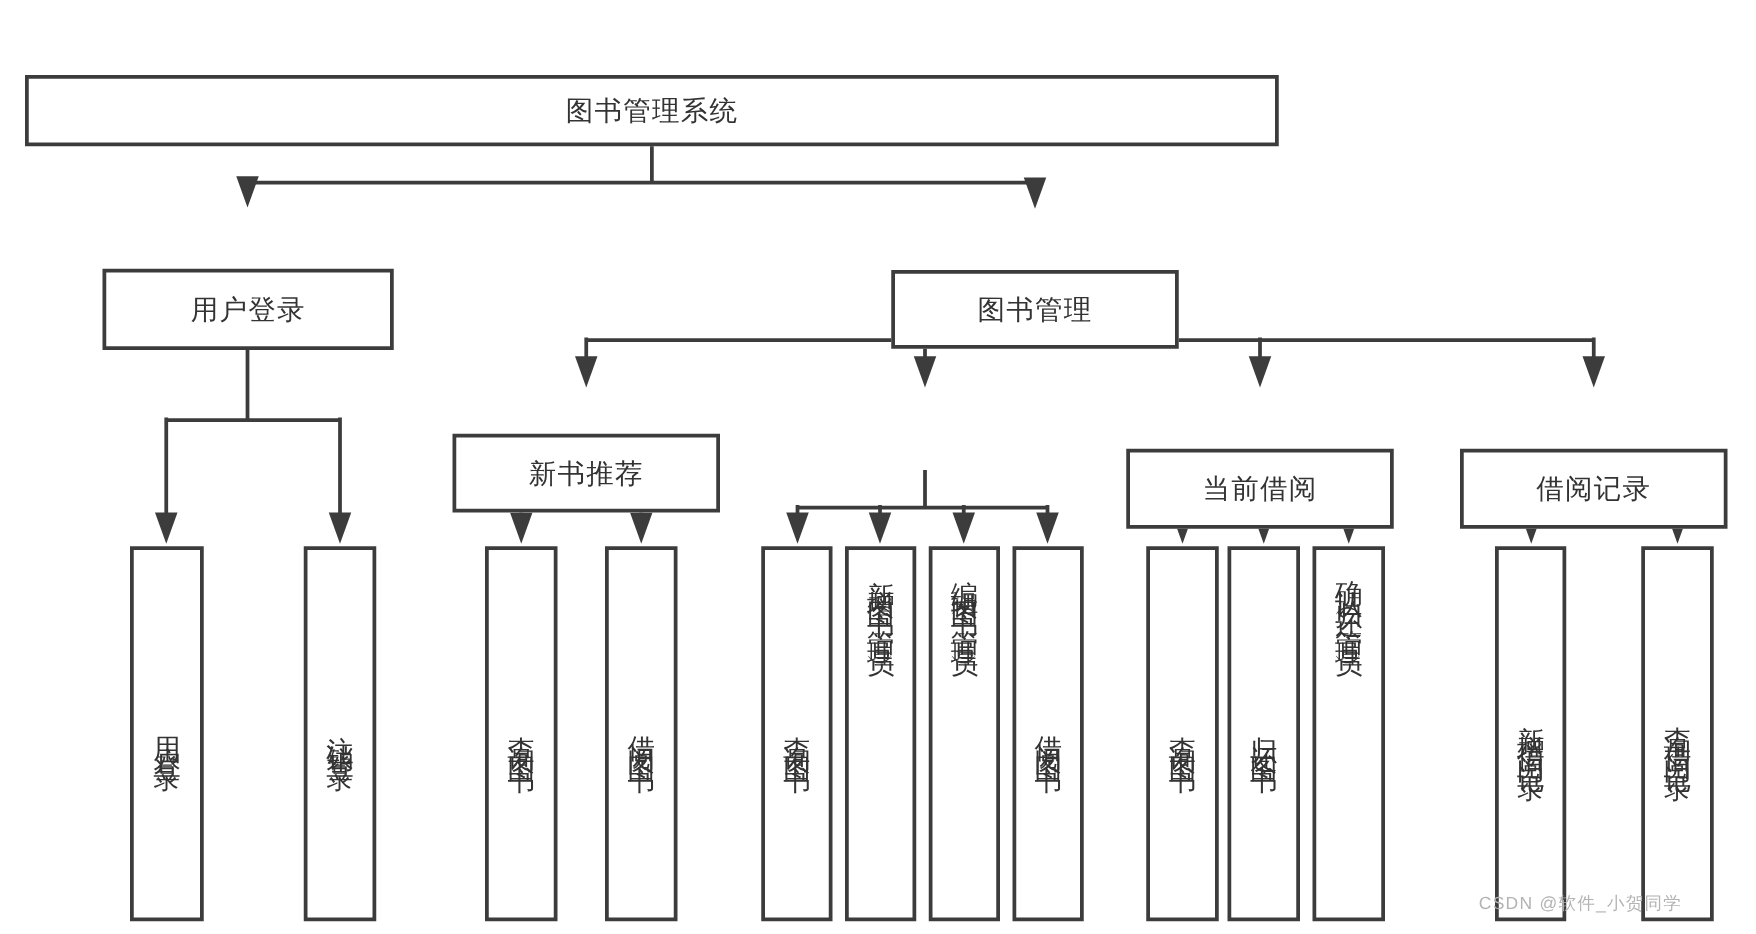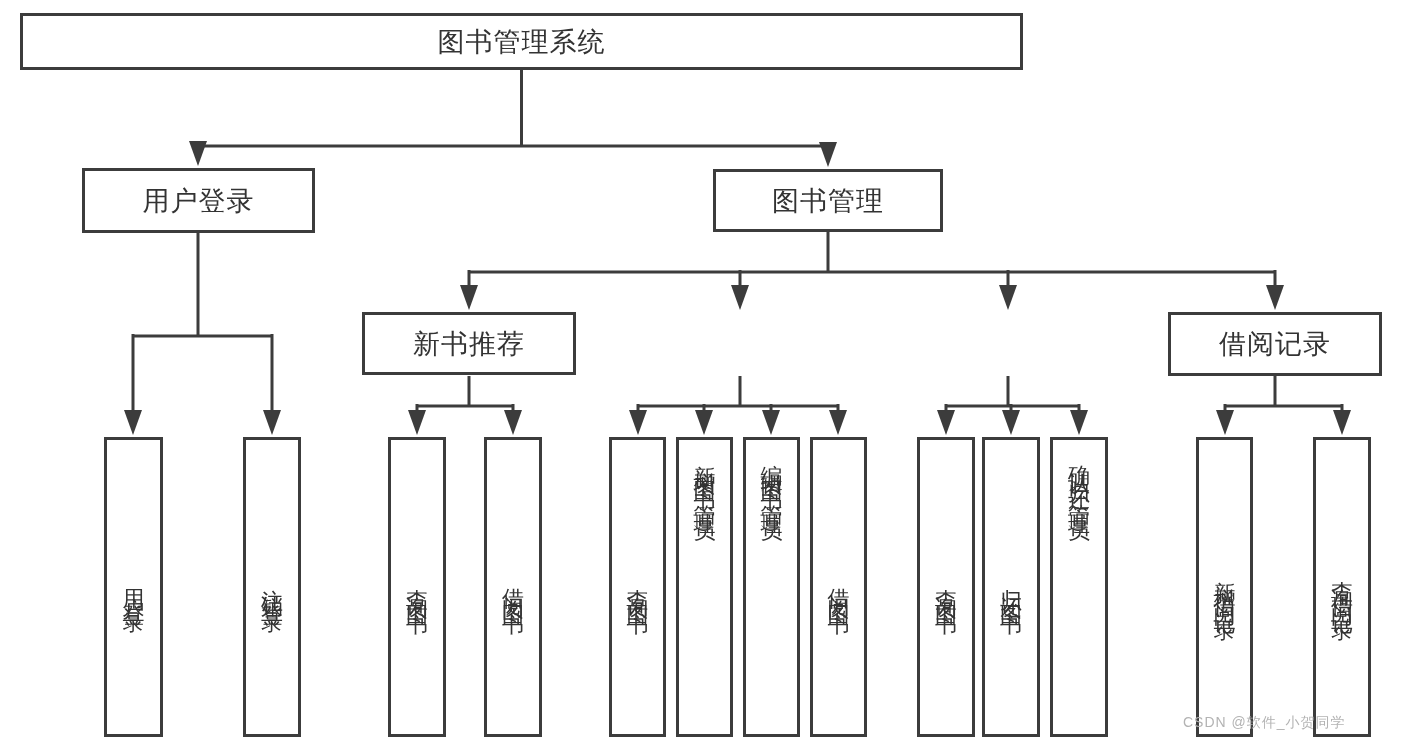--- a/index.html
+++ b/index.html
@@ -12,21 +12,21 @@
   .canvas{
     position:relative;width:1405px;height:747px;background:var(--background);
     font-family:"Liberation Sans","DejaVu Sans",sans-serif;overflow:hidden;
   }
   .connectors{position:absolute;left:0;top:0;width:1405px;height:747px;z-index:1;}
   .connectors path{stroke:var(--line);stroke-width:3;fill:none;}
   .connectors polygon{fill:var(--line);stroke:none;}
   .hbox{
     position:absolute;box-sizing:border-box;border:3px solid var(--line);
     background:var(--background);display:flex;align-items:center;justify-content:center;
-    font-size:27px;color:var(--text);letter-spacing:1px;z-index:2;white-space:nowrap;
+    font-size:22px;color:var(--text);letter-spacing:1px;z-index:2;white-space:nowrap;margin-top:47px;
   }
   .vbox{
     position:absolute;box-sizing:border-box;border:3px solid var(--line);
     background:var(--background);display:flex;align-items:center;justify-content:center;
     top:437px;height:300px;z-index:2;
   }
   .vbox.top-align{align-items:flex-start;padding-top:7px;}
   .vtext{
     writing-mode:vertical-rl;text-orientation:mixed;
     font-size:22px;letter-spacing:8px;line-height:1;color:var(--text);white-space:nowrap;
@@ -75,21 +75,22 @@
     <path d="M1275,376 V406 M1223.5,406 H1343.5 M1225,404 V413 M1342,404 V413"></path>
     <polygon points="1216,410 1234,410 1225,435"></polygon>
     <polygon points="1333,410 1351,410 1342,435"></polygon>
   </svg>
 
   <div class="hbox" style="left:20px;top:13px;width:1003px;height:57px">图书管理系统</div>
 
   <div class="hbox" style="left:82px;top:168px;width:233px;height:65px">用户登录</div>
   <div class="hbox" style="left:713px;top:169px;width:230px;height:63px">图书管理</div>
 
-  <div class="hbox" style="left:362px;top:312px;width:214px;height:63px">新书推荐</div>
+  <div class="hbox" style="left:362px;top:300px;width:214px;height:63px">新书推荐</div>
+  <div class="hbox" style="left:901px;top:312px;width:214px;height:64px">当前借阅</div>
   <div class="hbox" style="left:1168px;top:312px;width:214px;height:64px">借阅记录</div>
 
   <div class="vbox" style="left:104px;width:59px">
     <span class="vtext">用户登录</span>
   </div>
   <div class="vbox" style="left:243px;width:58px">
     <span class="vtext">注销登录</span>
   </div>
 
   <div class="vbox" style="left:388px;width:58px">

